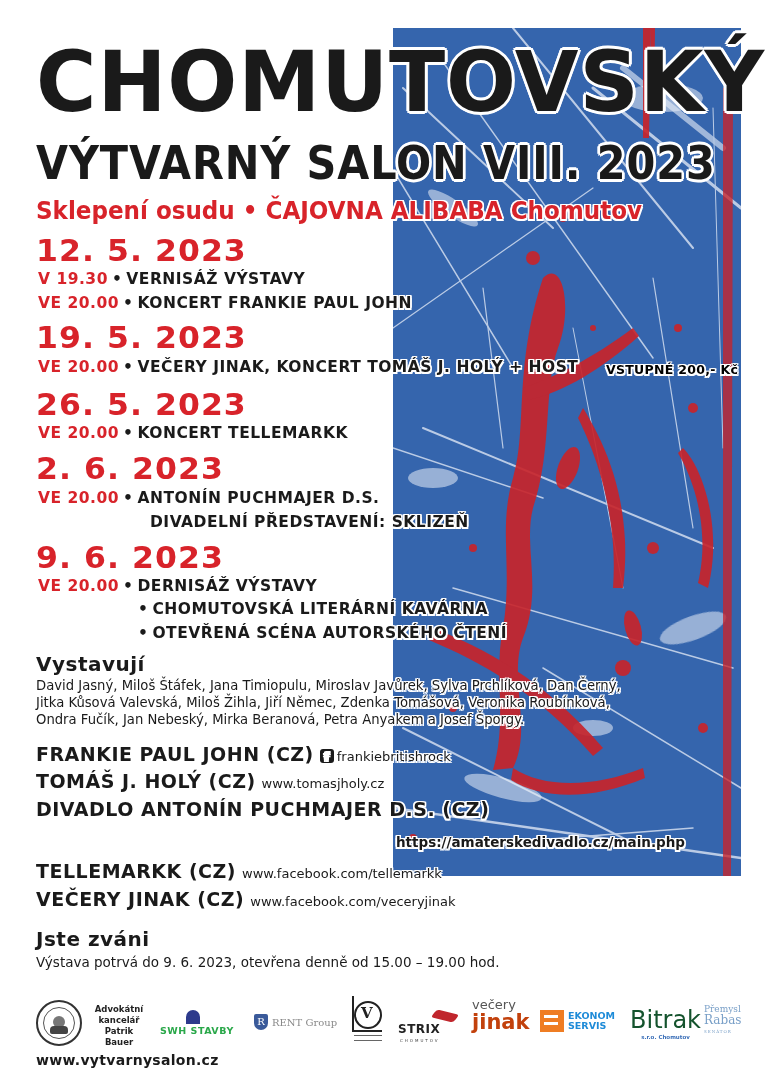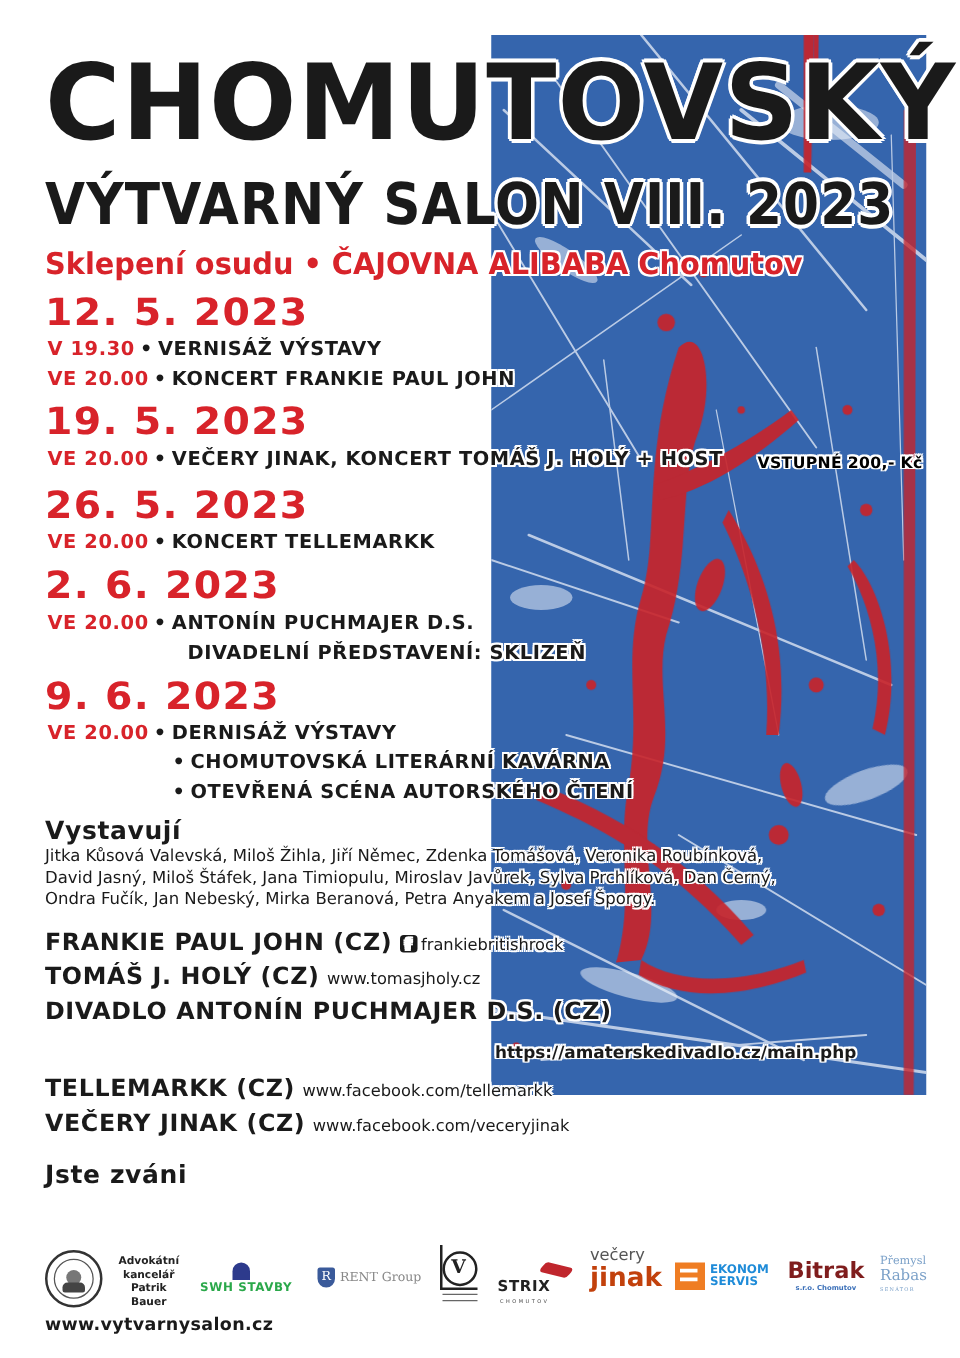--- a/index.html
+++ b/index.html
@@ -176,22 +176,22 @@
 </div>
 <div class="abs evt ol-thin" style="left:134px; top:602px;">
   <span class="bul">•</span><span class="txt">CHOMUTOVSKÁ LITERÁRNÍ KAVÁRNA</span>
 </div>
 <div class="abs evt ol-thin" style="left:134px; top:626px;">
   <span class="bul">•</span><span class="txt">OTEVŘENÁ SCÉNA AUTORSKÉHO ČTENÍ</span>
 </div>
 
 <div class="abs section-h" style="left:36px; top:654px;">Vystavují</div>
 <div class="abs artists ol-thin">
+  <span>David Jasný, Miloš Štáfek, Jana Timiopulu, Miroslav Javůrek, Sylva Prchlíková, Dan Černý,</span>
   <span>Jitka Kůsová Valevská, Miloš Žihla, Jiří Němec, Zdenka Tomášová, Veronika Roubínková,</span>
-  <span>David Jasný, Miloš Štáfek, Jana Timiopulu, Miroslav Javůrek, Sylva Prchlíková, Dan Černý,</span>
   <span>Ondra Fučík, Jan Nebeský, Mirka Beranová, Petra Anyakem a Josef Šporgy.</span>
 </div>
 
 <div class="abs perf ol-thin" style="left:36px; top:745px;">
   <span>FRANKIE PAUL JOHN (CZ)</span><span class="fb-icon">f</span><span class="link" style="margin-left:3px;">frankiebritishrock</span>
 </div>
 <div class="abs perf ol-thin" style="left:36px; top:772px;">
   <span>TOMÁŠ J. HOLÝ (CZ)</span><span class="link">www.tomasjholy.cz</span>
 </div>
 <div class="abs perf ol-thin" style="left:36px; top:800px;">
@@ -201,20 +201,21 @@
 
 <div class="abs perf ol-thin" style="left:36px; top:862px;">
   <span>TELLEMARKK (CZ)</span><span class="link">www.facebook.com/tellemarkk</span>
 </div>
 <div class="abs perf" style="left:36px; top:890px;">
   <span>VEČERY JINAK (CZ)</span><span class="link">www.facebook.com/veceryjinak</span>
 </div>
 
 <div class="abs section-h" style="left:36px; top:929px;">Jste zváni</div>
 <div class="abs invite-text" style="left:36px; top:953px;">
+  <div>Výstava potrvá do 9. 6. 2023, otevřena denně od 15.00 – 19.00 hod.</div>
 </div>
 
 <div class="logos">
 
   <div class="logo" style="left:36px; top:4px; width:46px; height:46px; border:2px solid #333; border-radius:50%;">
     <div style="position:absolute; left:5px; top:5px; width:32px; height:32px; border:1px solid #555; border-radius:50%;"></div>
     <div style="position:absolute; left:15px; top:14px; width:12px; height:12px; background:#777; border-radius:50%;"></div>
     <div style="position:absolute; left:12px; top:24px; width:18px; height:8px; background:#444; border-radius:4px 4px 2px 2px;"></div>
   </div>
 
@@ -258,21 +259,21 @@
       <div style="position:absolute; left:4px; top:5px; width:14px; height:3px; background:#fff;"></div>
       <div style="position:absolute; left:4px; top:12px; width:14px; height:3px; background:#fff;"></div>
     </div>
     <div style="margin-left:4px; font-size:9.5px; font-weight:bold; color:#1e8bd8; line-height:10px;">
       <div>EKONOM</div>
       <div>SERVIS</div>
     </div>
   </div>
 
   <div class="logo" style="left:630px; top:12px; text-align:center;">
-    <div style="font-size:18px; font-weight:bold; color:#7f1d1d; line-height:1;">Bitrak</div>
+    <div style="font-size:24px; font-weight:normal; color:#14532d; line-height:1;">Bitrak</div>
     <div style="font-size:5.5px; color:#3a6fb8; font-weight:bold; margin-top:2px;">s.r.o. Chomutov</div>
   </div>
 
   <div class="logo" style="left:704px; top:8px; font-family:'DejaVu Serif',serif; color:#7aa0c8; line-height:11px;">
     <div style="font-size:9px;">Přemysl</div>
     <div style="font-size:12px;">Rabas</div>
     <div style="font-size:4px; letter-spacing:1px;">SENÁTOR</div>
   </div>
 </div>
 

